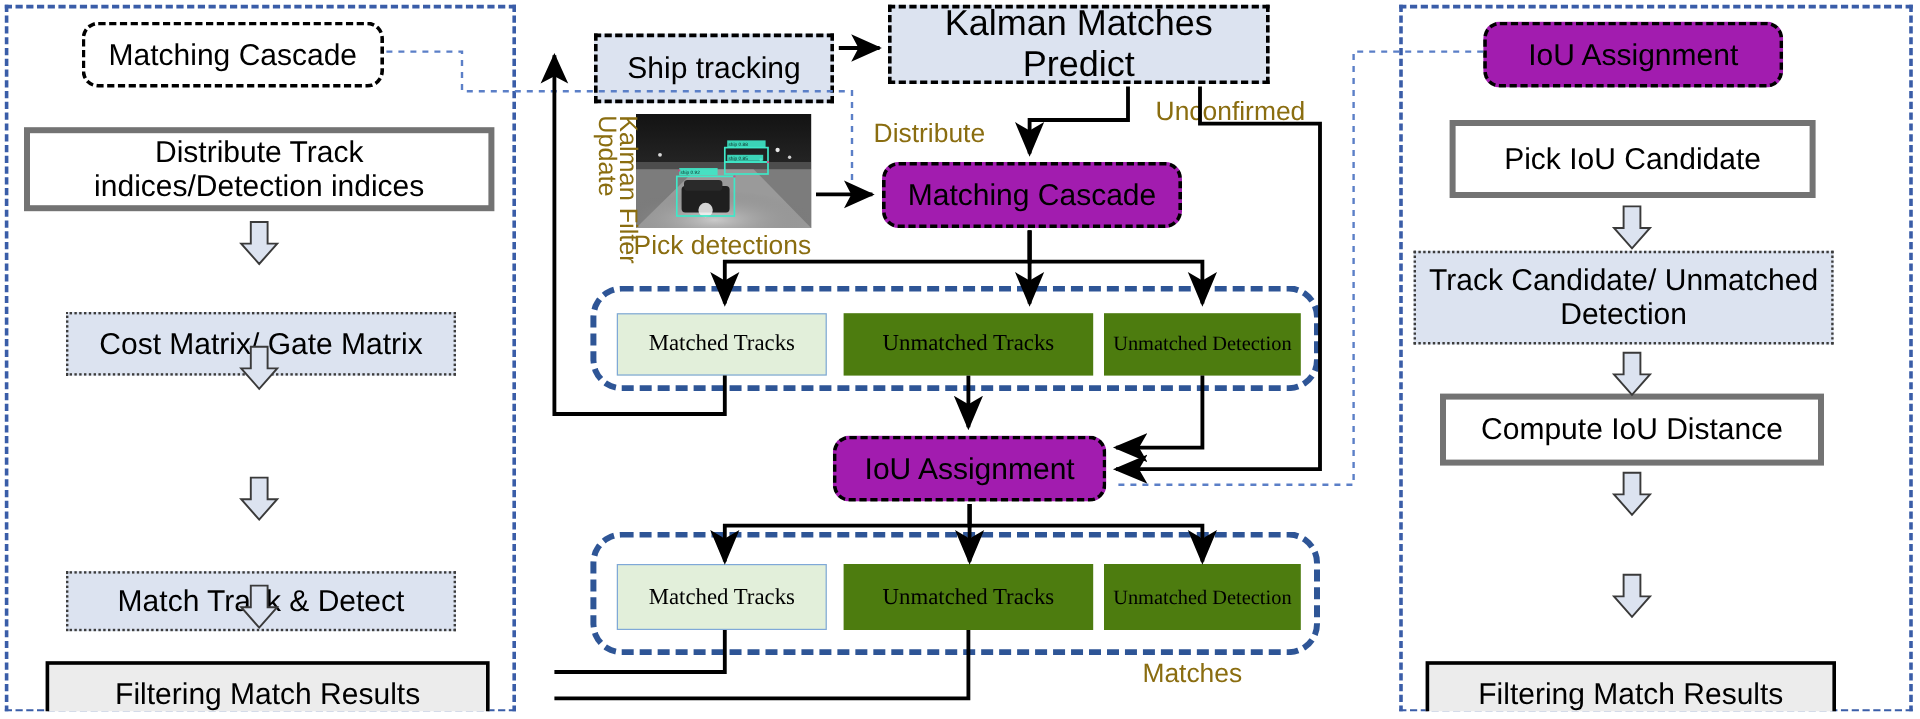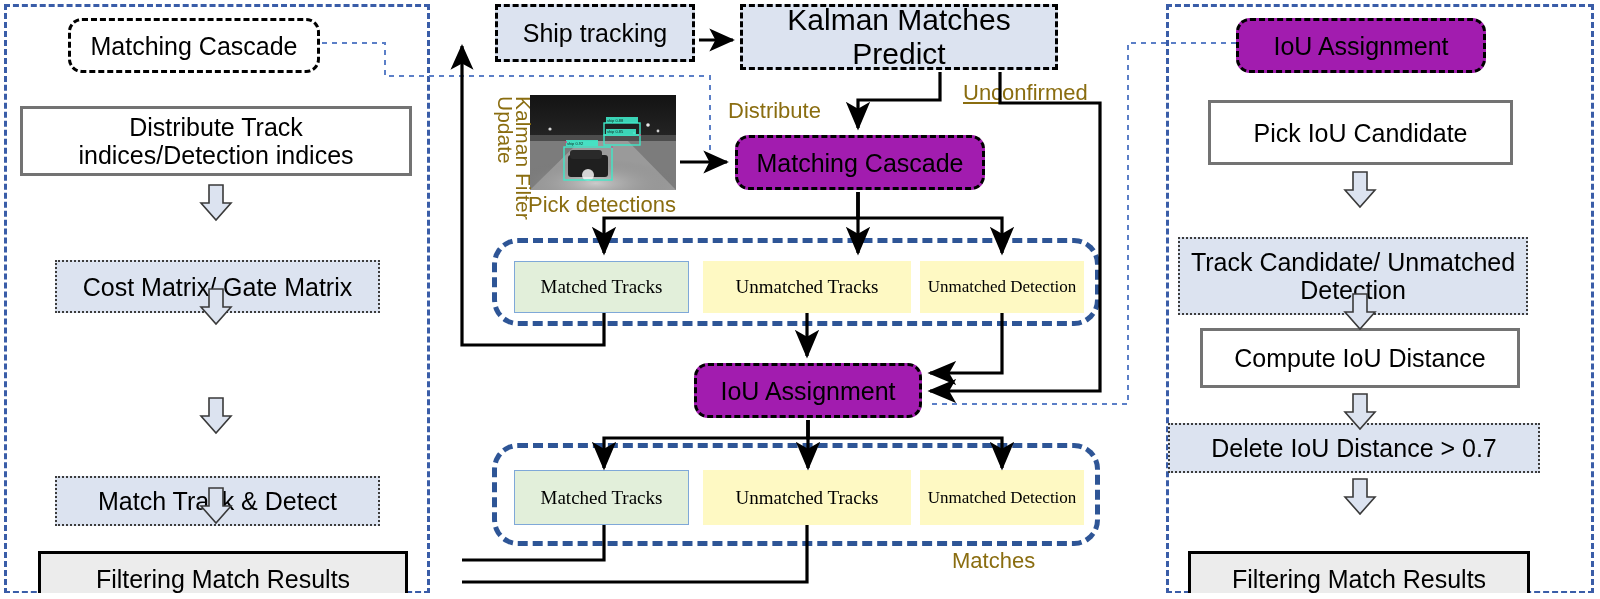--- a/index.html
+++ b/index.html
@@ -8,33 +8,33 @@
 
   .abs{position:absolute;box-sizing:border-box;}
 
   
   .panel{border:3px dashed #3A5DA8;background:transparent;}
 
   
   .node{display:flex;align-items:center;justify-content:center;text-align:center;
         box-sizing:border-box;line-height:1.12;}
 
-  .n-plain{background:#ffffff;border:3px solid #737373;font-size:25px;color:#000;}
+  .n-plain{background:#ffffff;border:5px solid #737373;font-size:25px;color:#000;}
   .n-blue{background:#DCE3F0;border:2px dotted #3c3c3c;font-size:25px;color:#000;}
   .n-blue-dash{background:#DCE3F0;border:3px dashed #000;font-size:25px;color:#000;}
   .n-grey{background:#ECECEC;border:3px solid #000;font-size:25px;color:#000;margin-top:30px;}
   .n-peach{background:#a21caf;border:3px dashed #000;border-radius:14px;font-size:25px;color:#000;}
   .n-white-round{background:#ffffff;border:3px dashed #000;border-radius:14px;font-size:25px;color:#000;}
 
   
   .chip{display:flex;align-items:center;justify-content:center;text-align:center;
         font-family:"Liberation Serif", serif;font-size:19px;color:#000;box-sizing:border-box;
         line-height:1.15;}
   .chip-green{background:#E2EFDA;border:1px solid #7FA8D8;}
-  .chip-grey{background:#fef9c3;border:none;}
+  .chip-grey{background:#4d7c0f;border:none;}
 
   
   .group{border:5px dashed #2E5596;border-radius:26px;background:transparent;}
 
   
   .gold{color:#8A6D10;font-size:22px;white-space:nowrap;}
   .gold-v{color:#8A6D10;font-size:21px;white-space:nowrap;
           transform:rotate(90deg);transform-origin:left top;line-height:1.0;}
 
   
@@ -65,21 +65,21 @@
 
 
   <div class="abs node n-blue" style="left:55px;top:432px;width:325px;height:50px;margin-top:44px;">
     <span>Match Track &amp; Detect</span>
   </div>
 
   <div class="abs node n-grey" style="left:38px;top:521px;width:370px;height:55px;">
     <span>Filtering Match Results</span>
   </div>
 
-  <div class="abs node n-blue-dash" style="left:495px;top:4px;width:200px;height:58px;text-align:center;">
+  <div class="abs node n-blue-dash" style="left:495px;top:28px;width:200px;height:58px;text-align:center;">
     <span>Ship tracking</span>
   </div>
 
   <div class="abs node n-blue-dash" style="left:740px;top:4px;width:318px;height:66px;font-size:30px;">
     <span>Kalman Matches Predict</span>
   </div>
 
   <div class="abs thumb" style="left:530px;top:95px;width:146px;height:95px;">
     <svg width="146" height="95" viewBox="0 0 146 95">
       <defs>
@@ -132,21 +132,21 @@
   </div>
 
   <div class="abs" style="left:512px;top:96px;width:30px;height:110px;">
     <div class="gold-v" style="position:absolute;left:22px;top:0;">Kalman Filter</div>
     <div class="gold-v" style="position:absolute;left:4px;top:0;">Update</div>
   </div>
 
   <div class="abs gold" style="left:728px;top:98px;">
     <span>Distribute</span>
   </div>
-  <div class="abs gold" style="left:963px;top:80px;text-decoration:underline;">
+  <div class="abs gold" style="left:963px;top:80px;">
     <span>Unconfirmed</span>
   </div>
   <div class="abs gold" style="left:952px;top:548px;">
     <span>Matches</span>
   </div>
 
   <div class="abs node n-peach" style="left:735px;top:135px;width:250px;height:55px;">
     <span>Matching Cascade</span>
   </div>
 
@@ -179,31 +179,28 @@
   <div class="abs panel" style="left:1166px;top:4px;width:428px;height:590px;"></div>
 
   <div class="abs node n-peach" style="left:1236px;top:18px;width:250px;height:55px;">
     <span>IoU Assignment</span>
   </div>
 
   <div class="abs node n-plain" style="left:1208px;top:100px;width:305px;height:65px;">
     <span>Pick IoU Candidate</span>
   </div>
 
-  <div class="abs node n-blue" style="left:1178px;top:209px;width:350px;height:78px;padding:0 6px;margin-top:28px;">
+  <div class="abs node n-blue" style="left:1178px;top:209px;width:350px;height:78px;padding:0 6px;">
     <span>Track Candidate/ Unmatched Detection</span>
   </div>
 
   <div class="abs node n-plain" style="left:1200px;top:328px;width:320px;height:60px;">
     <span>Compute IoU Distance</span>
   </div>
 
-  <div class="abs node n-blue" style="left:1168px;top:423px;width:372px;height:50px;">
-    <span>Delete IoU Distance &gt; 0.7</span>
-  </div>
 
   <div class="abs node n-grey" style="left:1188px;top:521px;width:342px;height:55px;">
     <span>Filtering Match Results</span>
   </div>
 
   <svg class="layer">
     <defs>
       <marker id="ah" markerWidth="9" markerHeight="9" refX="7.4" refY="4" orient="auto" markerUnits="strokeWidth">
         <path d="M0,0.4 L8,4 L0,7.6 L1.9,4 Z" fill="#000"></path>
       </marker>

